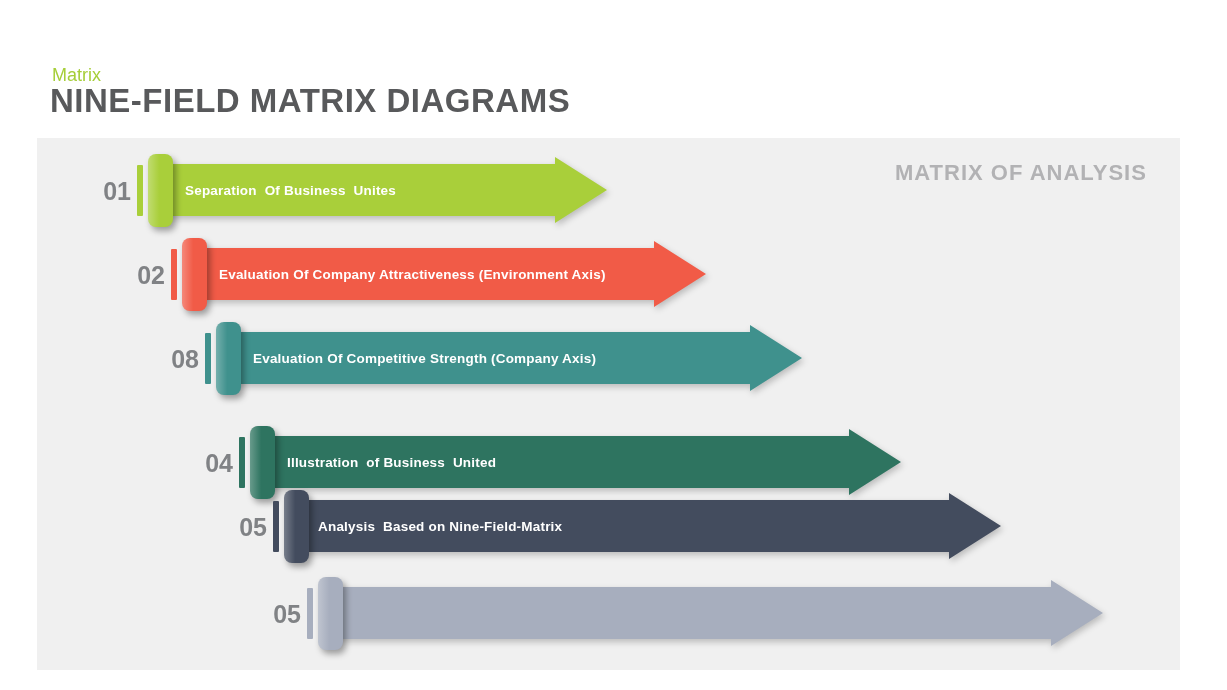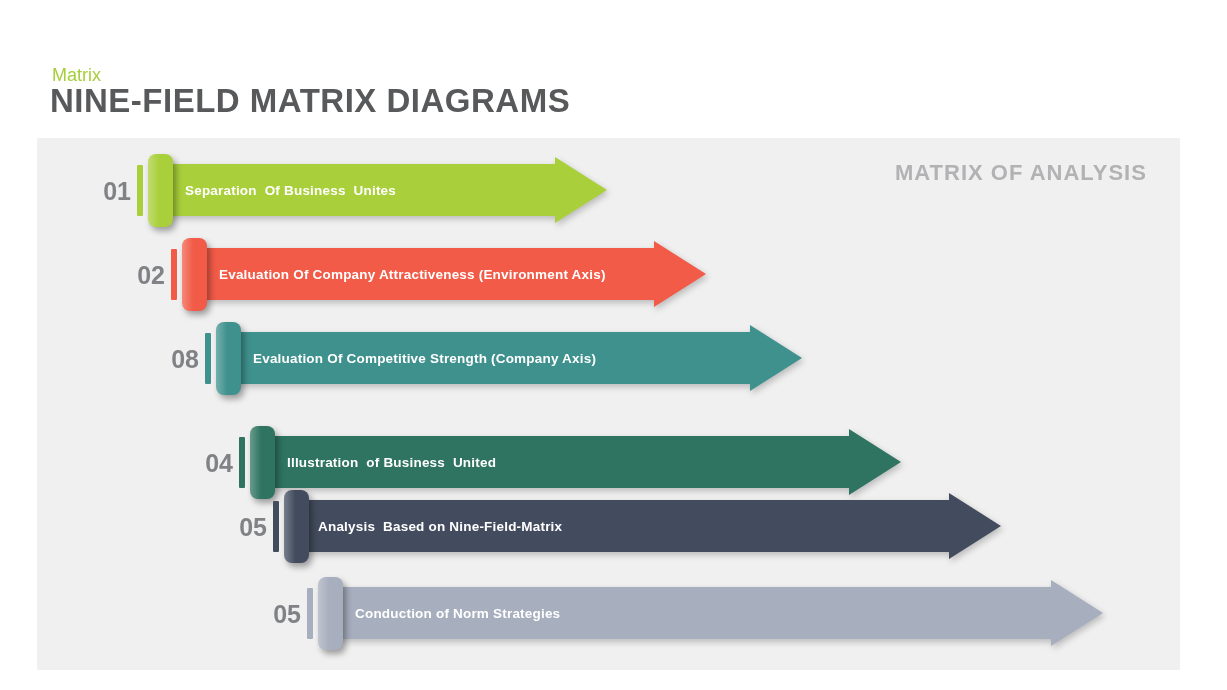--- a/index.html
+++ b/index.html
@@ -113,14 +113,13 @@
   <div class="label" style="left:318px;">Analysis  Based on Nine-Field-Matrix</div>
 </div>
 
 <div class="row" style="top: 577px; --c: #A7AEBE;">
   <div class="num" style="left:241px;">05</div>
   <div class="arrow-wrap" style="left:326px;width:777px;">
       <div class="arrow"></div>
     </div>
   <div class="bar" style="left:307px;"></div>
   <div class="pill" style="left:318px;"></div>
-  <div class="label" style="left:355px;">Conduction of Norm Strategies</div>
 </div>
 
 </body></html>

